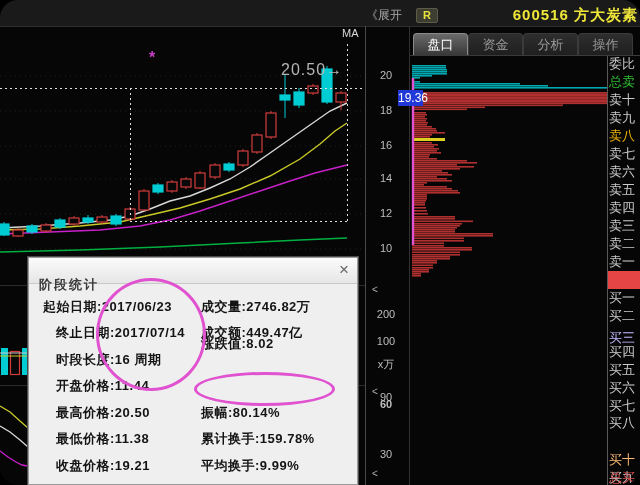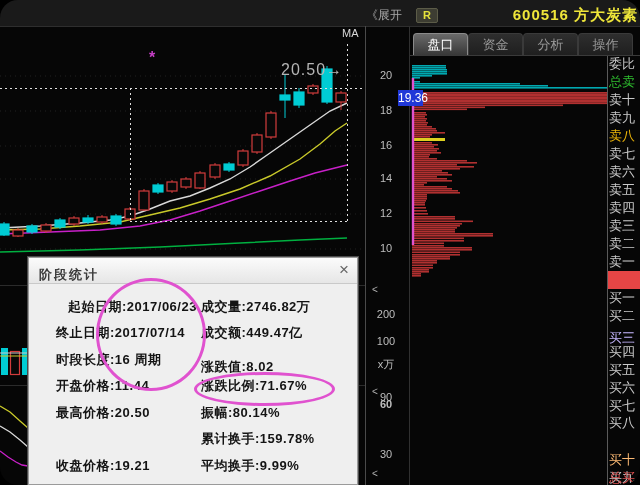--- a/index.html
+++ b/index.html
@@ -34,21 +34,21 @@
   #asterisk{position:absolute;left:149px;top:49px;color:#c63fc6;font-size:16px;font-weight:bold;}
   
   .qrow{position:absolute;left:609px;width:31px;height:18px;font-size:13px;line-height:18px;color:#c9c9c9;
         white-space:nowrap;cursor:pointer;}
   #selrow{position:absolute;left:608px;width:32px;height:18px;background:#e64545;cursor:pointer;}
   
   #dialog{position:absolute;left:28px;top:257px;width:330px;height:228px;background:#efefef;
           border:1px solid #9a9a9a;box-shadow:0 0 0 1px #4a4a4a;box-sizing:border-box;}
   #dlgtitlebar{position:absolute;left:0;top:0;width:100%;height:25px;background:linear-gradient(#fbfbfb,#e6e6e6);
           border-bottom:1px solid #c9c9c9;}
-  #dlgtitle{position:absolute;left:10px;top:8px;font-size:13px;font-weight:bold;color:#3c3c3c;letter-spacing:2px;}
+  #dlgtitle{position:absolute;left:10px;top:18px;font-size:13px;font-weight:bold;color:#3c3c3c;letter-spacing:2px;}
   #dlgclose{position:absolute;right:8px;top:2px;font-size:17px;color:#666;cursor:pointer;}
   .drow{position:absolute;height:20px;font-size:13px;font-weight:600;color:#141414;white-space:nowrap;letter-spacing:0.5px;}
   .drow .lbl{color:#141414;} .drow .val{color:#141414;}
   
   .scribble{position:absolute;border:3px solid #e052cf;border-radius:50%;pointer-events:none;}
   #circle1{left:96px;top:278px;width:104px;height:107px;}
   #circle2{left:194px;top:372px;width:135px;height:28px;}
   svg{position:absolute;left:0;top:0;}
 </style>
 </head>
@@ -294,30 +294,30 @@
       <div class="qrow" style="top: 433px; color: rgb(201, 201, 201); margin-top: 36px;">买九</div>
       <div class="qrow" style="top: 451px; color: #fdba74;">买十</div>
       <div class="qrow" style="top: 469px; color: rgb(224, 80, 80);">总买</div>
     </div>
 
   <div id="dialog">
     <div id="dlgtitlebar">
       <div id="dlgtitle">阶段统计</div>
       <div id="dlgclose">×</div>
     </div>
-    <div class="drow" style="left:39px;top:40px"><span class="lbl">起始日期:</span><span class="val">2017/06/23</span></div>
+    <div class="drow" style="left:14px;top:40px"><span class="lbl">起始日期:</span><span class="val">2017/06/23</span></div>
     <div class="drow" style="left:27px;top:66px"><span class="lbl">终止日期:</span><span class="val">2017/07/14</span></div>
     <div class="drow" style="left:27px;top:93px"><span class="lbl">时段长度:</span><span class="val">16 周期</span></div>
     <div class="drow" style="left:27px;top:119px"><span class="lbl">开盘价格:</span><span class="val">11.44</span></div>
     <div class="drow" style="left:27px;top:146px"><span class="lbl">最高价格:</span><span class="val">20.50</span></div>
+    <div class="drow" style="left:27px;top:172px"><span class="lbl">最低价格:</span><span class="val">11.38</span></div>
     <div class="drow" style="left:27px;top:199px"><span class="lbl">收盘价格:</span><span class="val">19.21</span></div>
     <div class="drow" style="left:172px;top:40px"><span class="lbl">成交量:</span><span class="val">2746.82万</span></div>
     <div class="drow" style="left:172px;top:66px"><span class="lbl">成交额:</span><span class="val">449.47亿</span></div>
-    <div class="drow" style="left:172px;top:100px"><span class="lbl">涨跌值:</span><span class="val">8.02</span></div>
-    <div class="drow" style="left:172px;top:119px"><span class="lbl">涨跌比例:</span><span class="val">71.67%</span></div>
+    <div class="drow" style="left:172px;top:77px"><span class="lbl">涨跌值:</span><span class="val">8.02</span></div>
     <div class="drow" style="left:172px;top:146px"><span class="lbl">振幅:</span><span class="val">80.14%</span></div>
     <div class="drow" style="left:172px;top:172px"><span class="lbl">累计换手:</span><span class="val">159.78%</span></div>
     <div class="drow" style="left:172px;top:199px"><span class="lbl">平均换手:</span><span class="val">9.99%</span></div>
   </div>
 
   <div class="scribble" id="circle1"></div>
   <div class="scribble" id="circle2"></div>
 
 </div>
 

